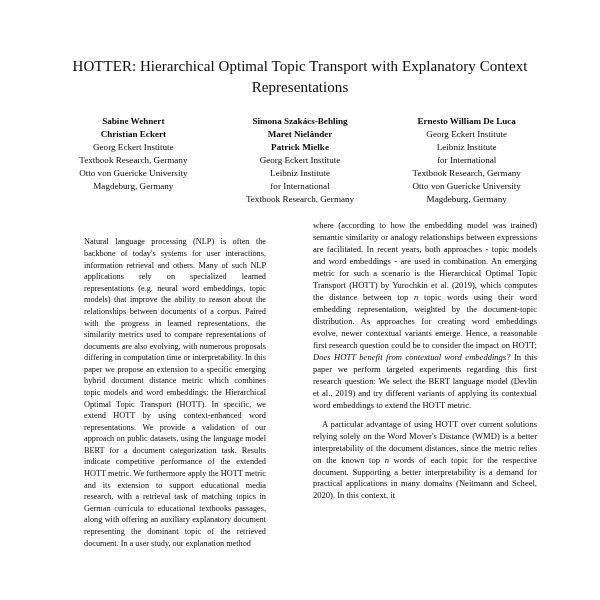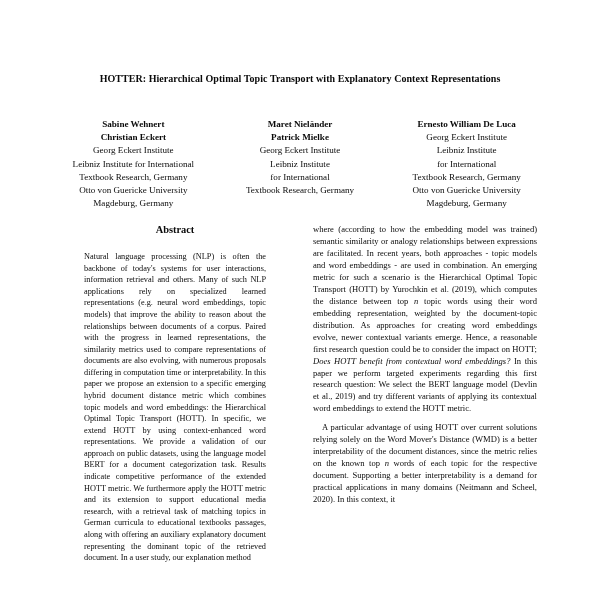--- a/index.html
+++ b/index.html
@@ -22,25 +22,25 @@
     padding: 0;
     box-sizing: border-box;
   }
 
   
   .title-block {
     padding: 56px 62px 0 62px;
     text-align: center;
   }
   .paper-title {
-    font-size: 10px;
-    font-weight: bold;
+    font-size: 15px;
+    font-weight: normal;
     line-height: 1.42;
     letter-spacing: 0.05px;
-    margin: 16px;
+    margin: 0;
   }
 
   
   .authors {
     display: flex;
     align-items: flex-start;
     padding: 16px 58px 0 58px;
     gap: 16px;
   }
   .author-col {
@@ -107,27 +107,27 @@
   <div class="title-block">
     <h1 class="paper-title">HOTTER: Hierarchical Optimal Topic Transport with Explanatory Context Representations</h1>
   </div>
 
   <div class="authors">
 
     <div class="author-col">
       <span class="author-name">Sabine Wehnert</span>
       <span class="author-name">Christian Eckert</span>
       <span class="author-aff">Georg Eckert Institute</span>
-      <span class="author-aff">Leibniz Institute for International</span>
       <span class="author-aff">Textbook Research, Germany</span>
       <span class="author-aff">Otto von Guericke University</span>
       <span class="author-aff">Magdeburg, Germany</span>
     </div>
 
     <div class="author-col">
+      <span class="author-name">Simona Szakács-Behling</span>
       <span class="author-name">Maret Nieländer</span>
       <span class="author-name">Patrick Mielke</span>
       <span class="author-aff">Georg Eckert Institute</span>
       <span class="author-aff">Leibniz Institute</span>
       <span class="author-aff">for International</span>
       <span class="author-aff">Textbook Research, Germany</span>
     </div>
 
     <div class="author-col">
       <span class="author-name">Ernesto William De Luca</span>
@@ -137,21 +137,20 @@
       <span class="author-aff">Textbook Research, Germany</span>
       <span class="author-aff">Otto von Guericke University</span>
       <span class="author-aff">Magdeburg, Germany</span>
     </div>
 
   </div>
 
   <div class="columns">
 
     <div class="col">
-      <div class="abstract-head">Abstract</div>
       <p class="abstract-body">Natural language processing (NLP) is often the backbone of today's systems for user interactions, information retrieval and others. Many of such NLP applications rely on specialized learned representations (e.g. neural word embeddings, topic models) that improve the ability to reason about the relationships between documents of a corpus. Paired with the progress in learned representations, the similarity metrics used to compare representations of documents are also evolving, with numerous proposals differing in computation time or interpretability. In this paper we propose an extension to a specific emerging hybrid document distance metric which combines topic models and word embeddings: the Hierarchical Optimal Topic Transport (HOTT). In specific, we extend HOTT by using context-enhanced word representations. We provide a validation of our approach on public datasets, using the language model BERT for a document categorization task. Results indicate competitive performance of the extended HOTT metric. We furthermore apply the HOTT metric and its extension to support educational media research, with a retrieval task of matching topics in German curricula to educational textbooks passages, along with offering an auxiliary explanatory document representing the dominant topic of the retrieved document. In a user study, our explanation method</p>
     </div>
 
     <div class="col">
       <p class="body-par"><span>where (according to how the embedding model was trained) semantic similarity or analogy relationships between expressions are facilitated. In recent years, both approaches - topic models and word embeddings - are used in combination. An emerging metric for such a scenario is the Hierarchical Optimal Topic Transport (HOTT) by Yurochkin et al. (2019), which computes the distance between top </span><span class="ital">n</span><span> topic words using their word embedding representation, weighted by the document-topic distribution. As approaches for creating word embeddings evolve, newer contextual variants emerge. Hence, a reasonable </span><span class="bold">first research question</span><span> could be to consider the impact on HOTT; </span><span class="ital">Does HOTT benefit from contextual word embeddings?</span><span> In this paper we perform targeted experiments regarding this first research question: We select the BERT language model (Devlin et al., 2019) and try different variants of applying its contextual word embeddings to extend the HOTT metric.</span></p>
 
       <p class="body-par"><span>A particular advantage of using HOTT over current solutions relying solely on the Word Mover's Distance (WMD) is a better interpretability of the document distances, since the metric relies on the known top </span><span class="ital">n</span><span> words of each topic for the respective document. Supporting a better interpretability is a demand for practical applications in many domains (Neitmann and Scheel, 2020). In this context, it</span></p>
     </div>
 
   </div>

